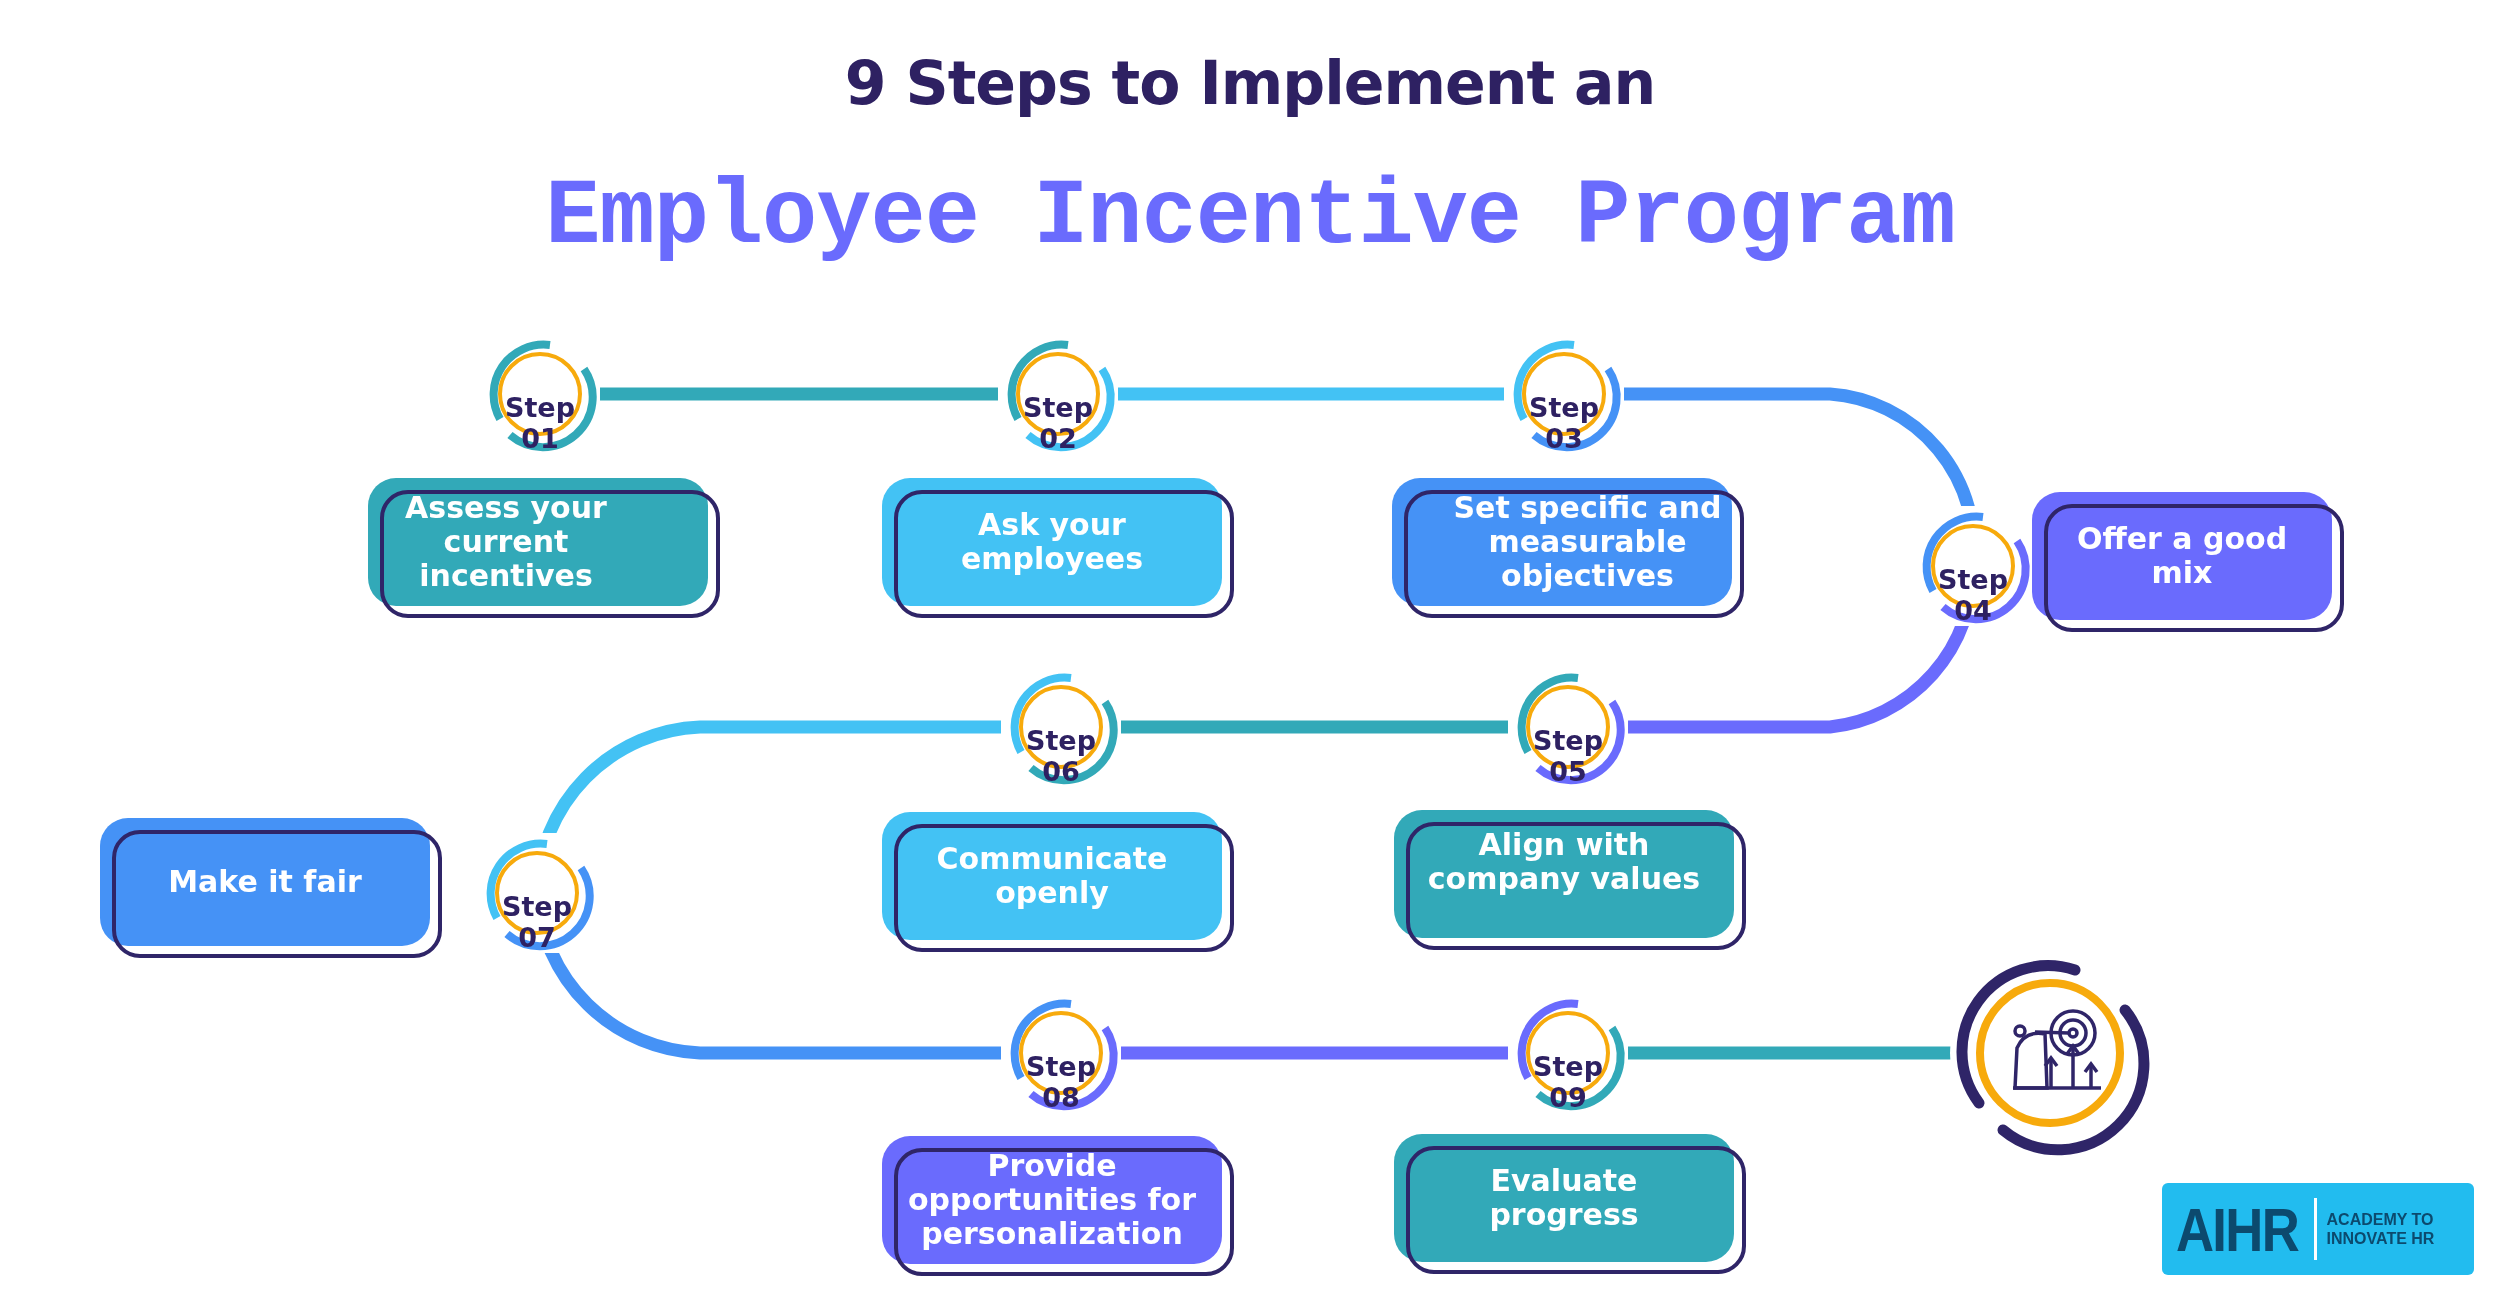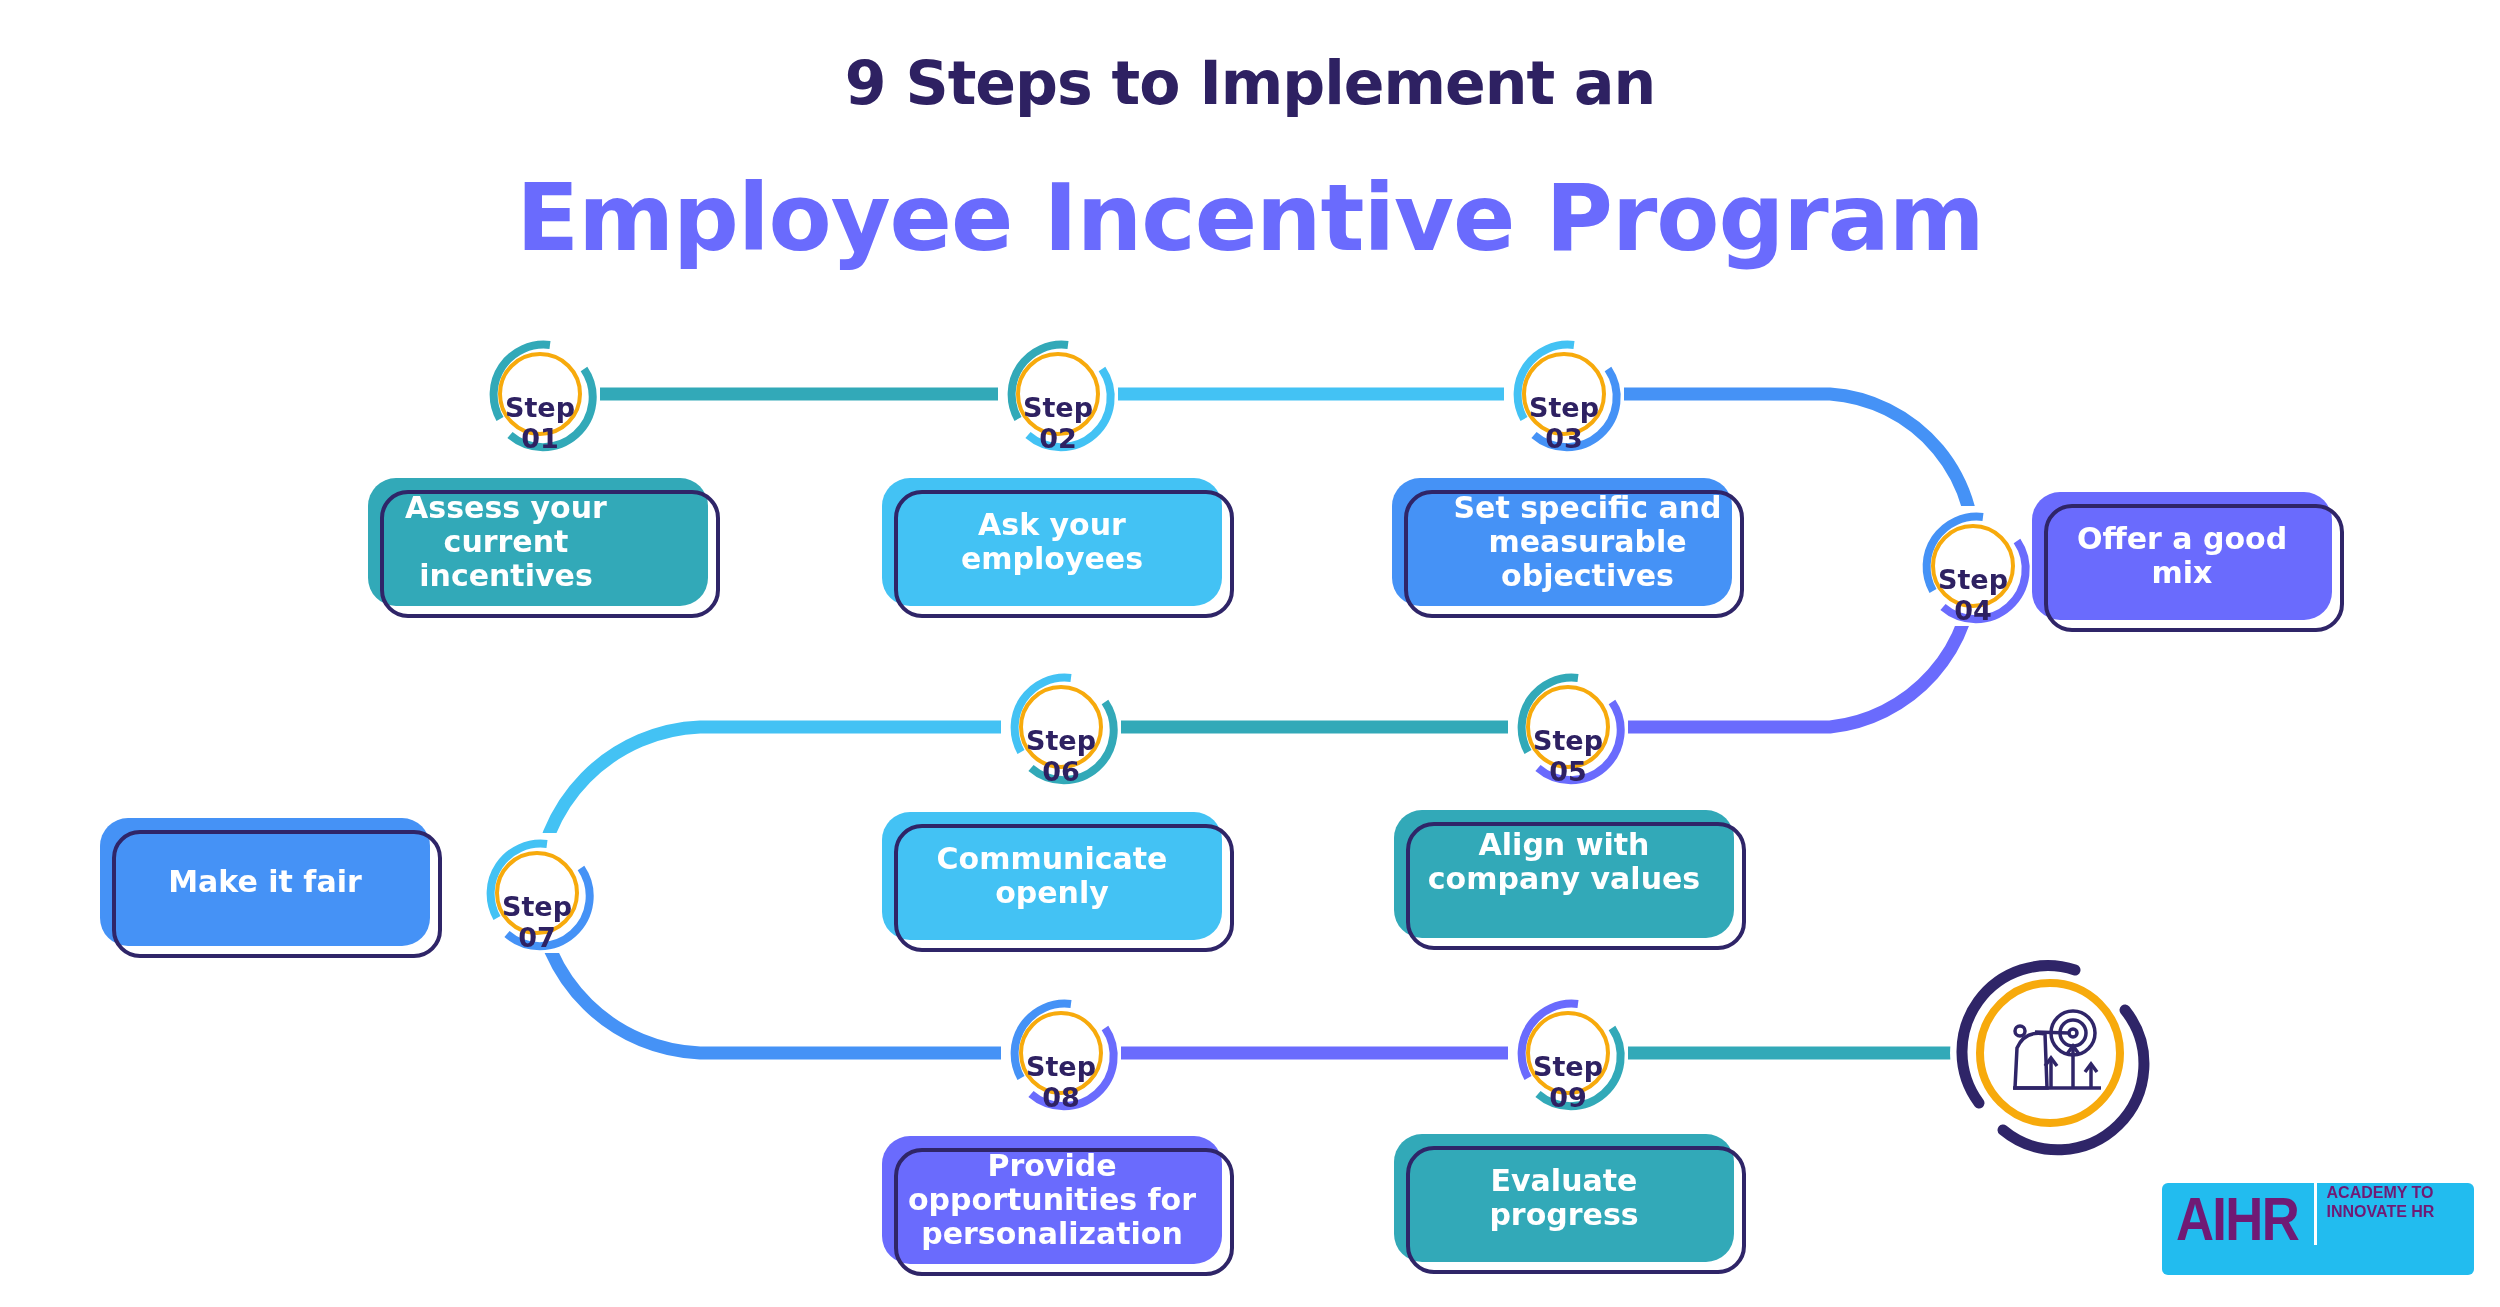--- a/index.html
+++ b/index.html
@@ -1,28 +1,28 @@
 <!DOCTYPE html>
 <html><head>
 <meta charset="utf-8">
 <style>
   html,body{margin:0;padding:0;background:#ffffff;}
   body{width:2500px;height:1307px;position:relative;overflow:hidden;font-family:"DejaVu Sans","Liberation Sans",sans-serif;}
   .title{position:absolute;left:0;width:2500px;text-align:center;font-weight:bold;letter-spacing:-1px;}
   .t1{top:48px;font-size:60px;color:#2e2162;}
-  .t2{top:165px;font-size:92px;color:#6a6bfd;}
+  .t2{top:165px;font-size:92px;color:#6a6bfd;font-family:Liberation Mono, monospace;}
   svg.paths{position:absolute;left:0;top:0;}
   .step{position:absolute;width:120px;height:120px;margin-left:-60px;margin-top:-60px;}
   .step svg{position:absolute;left:0;top:0;}
   .step .lbl{position:absolute;left:0;top:0;width:120px;height:120px;display:flex;flex-direction:column;align-items:center;justify-content:flex-end;color:#2e2162;font-weight:bold;font-size:27px;line-height:31px;}
   .box{position:absolute;}
   .box .bg{position:absolute;left:0;top:0;border-radius:28px;}
   .box .ol{position:absolute;border:4px solid #2f2568;border-radius:28px;box-sizing:border-box;}
   .box .txt{position:absolute;left:0;top:0;display:flex;align-items:center;justify-content:center;text-align:center;color:#fff;font-weight:bold;font-size:30px;line-height:34px;padding:0 20px;box-sizing:border-box;}
-  .logo{position:absolute;left:2162px;top:1183px;width:312px;height:92px;background:#22bcef;border-radius:6px;display:flex;color:#701a75;}
+  .logo{position:absolute;left:2162px;top:1183px;width:312px;height:92px;background:#22bcef;border-radius:6px;display:flex;align-items:center;color:#0c4a6e;}
   .logo .big{font-family:"Liberation Sans",sans-serif;font-weight:bold;font-size:62px;letter-spacing:-2px;margin-left:14px;transform:scaleX(0.85);transform-origin:left center;}
   .logo .sep{width:3px;height:62px;background:#fff;margin-left:-6px;margin-right:10px;}
   .logo .small{font-family:"Liberation Sans",sans-serif;font-weight:bold;font-size:16px;line-height:19px;}
 </style>
 </head>
 <body>
 
 <div class="title t1">9 Steps to Implement an</div>
 <div class="title t2">Employee Incentive Program</div>
 

